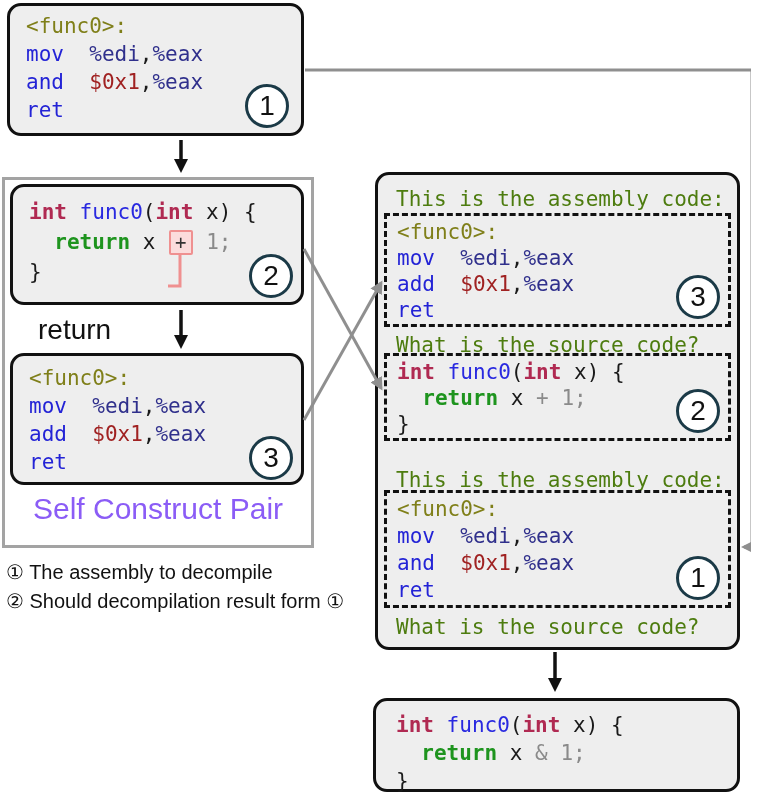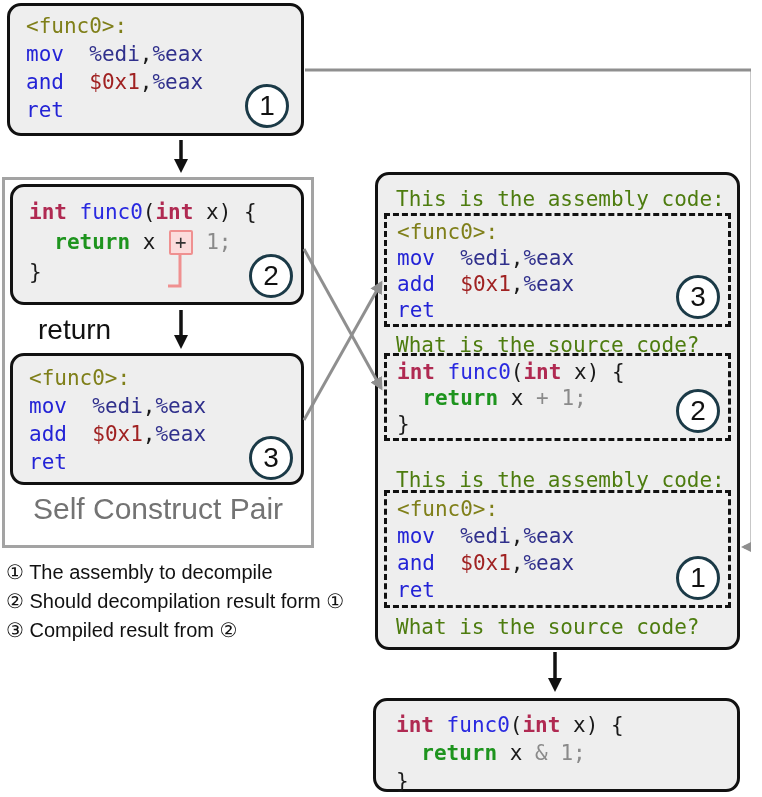--- a/index.html
+++ b/index.html
@@ -44,21 +44,21 @@
     display:inline-block;padding:0 4px;margin:0 1px;line-height:21px;font-size:19px;
     border-radius:2px;
   }
   .badge{
     position:absolute;width:44px;height:44px;border:3px solid var(--badge-border,#1b3a47);
     border-radius:50%;background:#fff;box-sizing:border-box;
     display:flex;align-items:center;justify-content:center;
     font-size:28px;color:#111;font-family:"Liberation Sans",sans-serif;
   }
   .flowlabel{position:absolute;font-size:28px;color:#111;}
-  .grouptitle{position:absolute;text-align:center;font-size:30px;color:#737373;}
+  .grouptitle{position:absolute;text-align:center;font-size:30px;color:#8b5cf6;}
   .legend{position:absolute;font-size:20px;color:#111;line-height:29px;}
   .prompt{
     position:absolute;font-family:"DejaVu Sans Mono","Liberation Mono",monospace;
     font-size:21px;color:#4d7c0f;white-space:pre;
   }
   .annot{
     position:absolute;border:3px solid var(--annotation-accent,#ef9090);background:#fff;
     box-sizing:border-box;display:flex;align-items:center;justify-content:center;
     font-size:19px;color:#111;
   }
@@ -105,21 +105,20 @@
         <div class="code-line"><span class="tok-mn">ret</span></div>
       </div>
     <div class="badge" style="right:8px;bottom:2px">3</div>
   </div>
 
   <div class="grouptitle" style="left:2px;top:492px;width:312px">Self Construct Pair</div>
 
   <div class="legend" style="left:6px;top:558px">
     <div>① The assembly to decompile</div>
     <div>② Should decompilation result form ①</div>
-    <div>③ Compiled result from ②</div>
   </div>
 
   <div class="panel" style="left:375px;top:172px;width:365px;height:478px">
     <div class="prompt" style="left:18px;top:12px">This is the assembly code:</div>
 
     <div class="dashedbox" style="left:6px;top:38px;width:347px;height:114px">
       <div class="code lh26 pad-b">
           <div class="code-line"><span class="tok-lbl">&lt;func0&gt;:</span></div>
           <div class="code-line"><span class="tok-mn">mov</span><span class="tok-pun">  </span><span class="tok-reg">%edi</span><span class="tok-pun">,</span><span class="tok-reg">%eax</span></div>
           <div class="code-line"><span class="tok-mn">add</span><span class="tok-pun">  </span><span class="tok-imm">$0x1</span><span class="tok-pun">,</span><span class="tok-reg">%eax</span></div>

